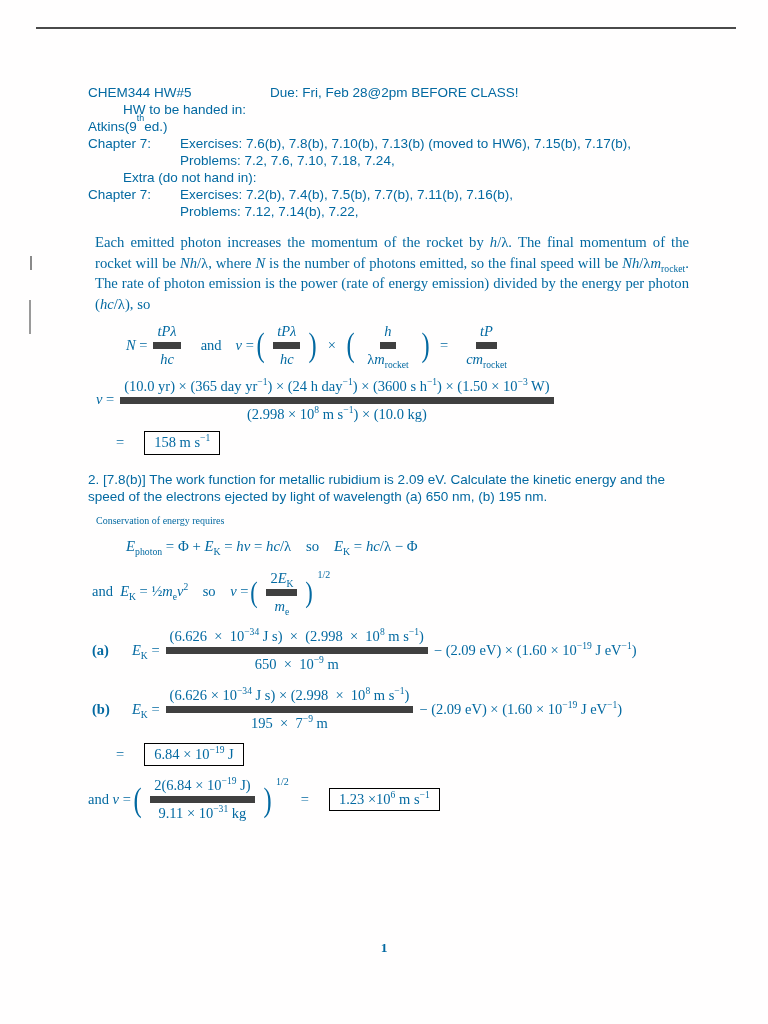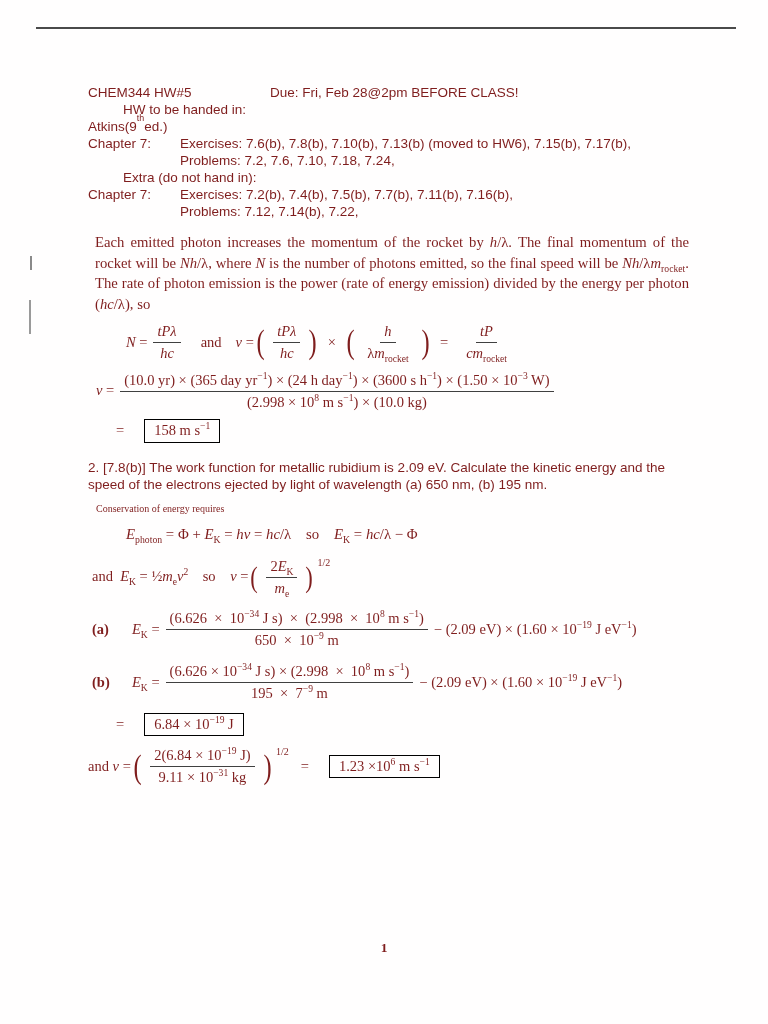--- a/index.html
+++ b/index.html
@@ -1,19 +1,19 @@
 <!DOCTYPE html>
 <html><head>
 <meta charset="utf-8">
 <style>
   * { box-sizing: border-box; }
   html,body { margin:0; padding:0; background:#f5f0ef; }
   .page {
     width:768px; height:1024px; background:#fffefe; position:relative;
-    overflow:hidden; color:#7f1d1d; margin:0 auto;
+    overflow:hidden; color:#0369a1; margin:0 auto;
   }
   .sans { font-family:"Liberation Sans","DejaVu Sans",sans-serif; }
   .serif { font-family:"Liberation Serif","DejaVu Serif",serif; }
   .content { padding:84px 72px 0 88px; }
 
   
   .scan-top { position:absolute; top:27px; left:36px; width:700px; height:2px; background:#4a4a4a; }
   .scan-left1 { position:absolute; top:256px; left:30px; width:2px; height:14px; background:#8a8a8a; }
   .scan-left2 { position:absolute; top:300px; left:29px; width:2px; height:34px; background:#9a9a9a; }
 
@@ -29,21 +29,21 @@
   .prob { font-size:13.5px; line-height:17px; margin:14px 0 0 0; max-width:614px; }
   .intro { font-size:14.7px; line-height:20.5px; margin:12px 0 0 7px; max-width:594px; text-align:justify; }
   .note  { font-size:14.7px; line-height:20.5px; margin:10px 0 0 28px; max-width:580px; }
   .consv { font-size:10px; margin:10px 0 0 8px; }
   .it { font-style:italic; }
 
   .eqline { font-size:14.8px; margin:12px 0 0 38px; }
 
   .eq { display:flex; align-items:center; font-size:14.5px; line-height:1.2; }
   .frac { display:inline-flex; flex-direction:column; align-items:center; line-height:1.3; margin:0 6px; }
-  .frac .num { border-bottom:1px solid #404040; padding:0 4px 1px 4px; text-align:left; }
+  .frac .num { border-bottom:7px solid #404040; padding:0 4px 1px 4px; text-align:left; }
   .frac .den { padding:1px 4px 0 4px; text-align:center; }
   .bp  { font-size:34px; font-weight:300; line-height:1; margin:0 1px; transform:scaleX(.72); }
   .bp2 { font-size:30px; font-weight:300; line-height:1; margin:0 1px; transform:scaleX(.75); }
   .exp { align-self:flex-start; font-size:10px; margin:0 0 0 2px; }
   .op  { margin:0 8px; }
   .op2 { margin:0 12px; }
   .wordgap { margin:0 14px; }
   .plabel { font-weight:bold; width:26px; flex-shrink:0; margin-right:14px; }
   .rbox { border:1.4px solid #000; padding:2px 9px; margin-left:20px; white-space:nowrap; }
   .ibox { border:1px solid #000; padding:0 4px; }

